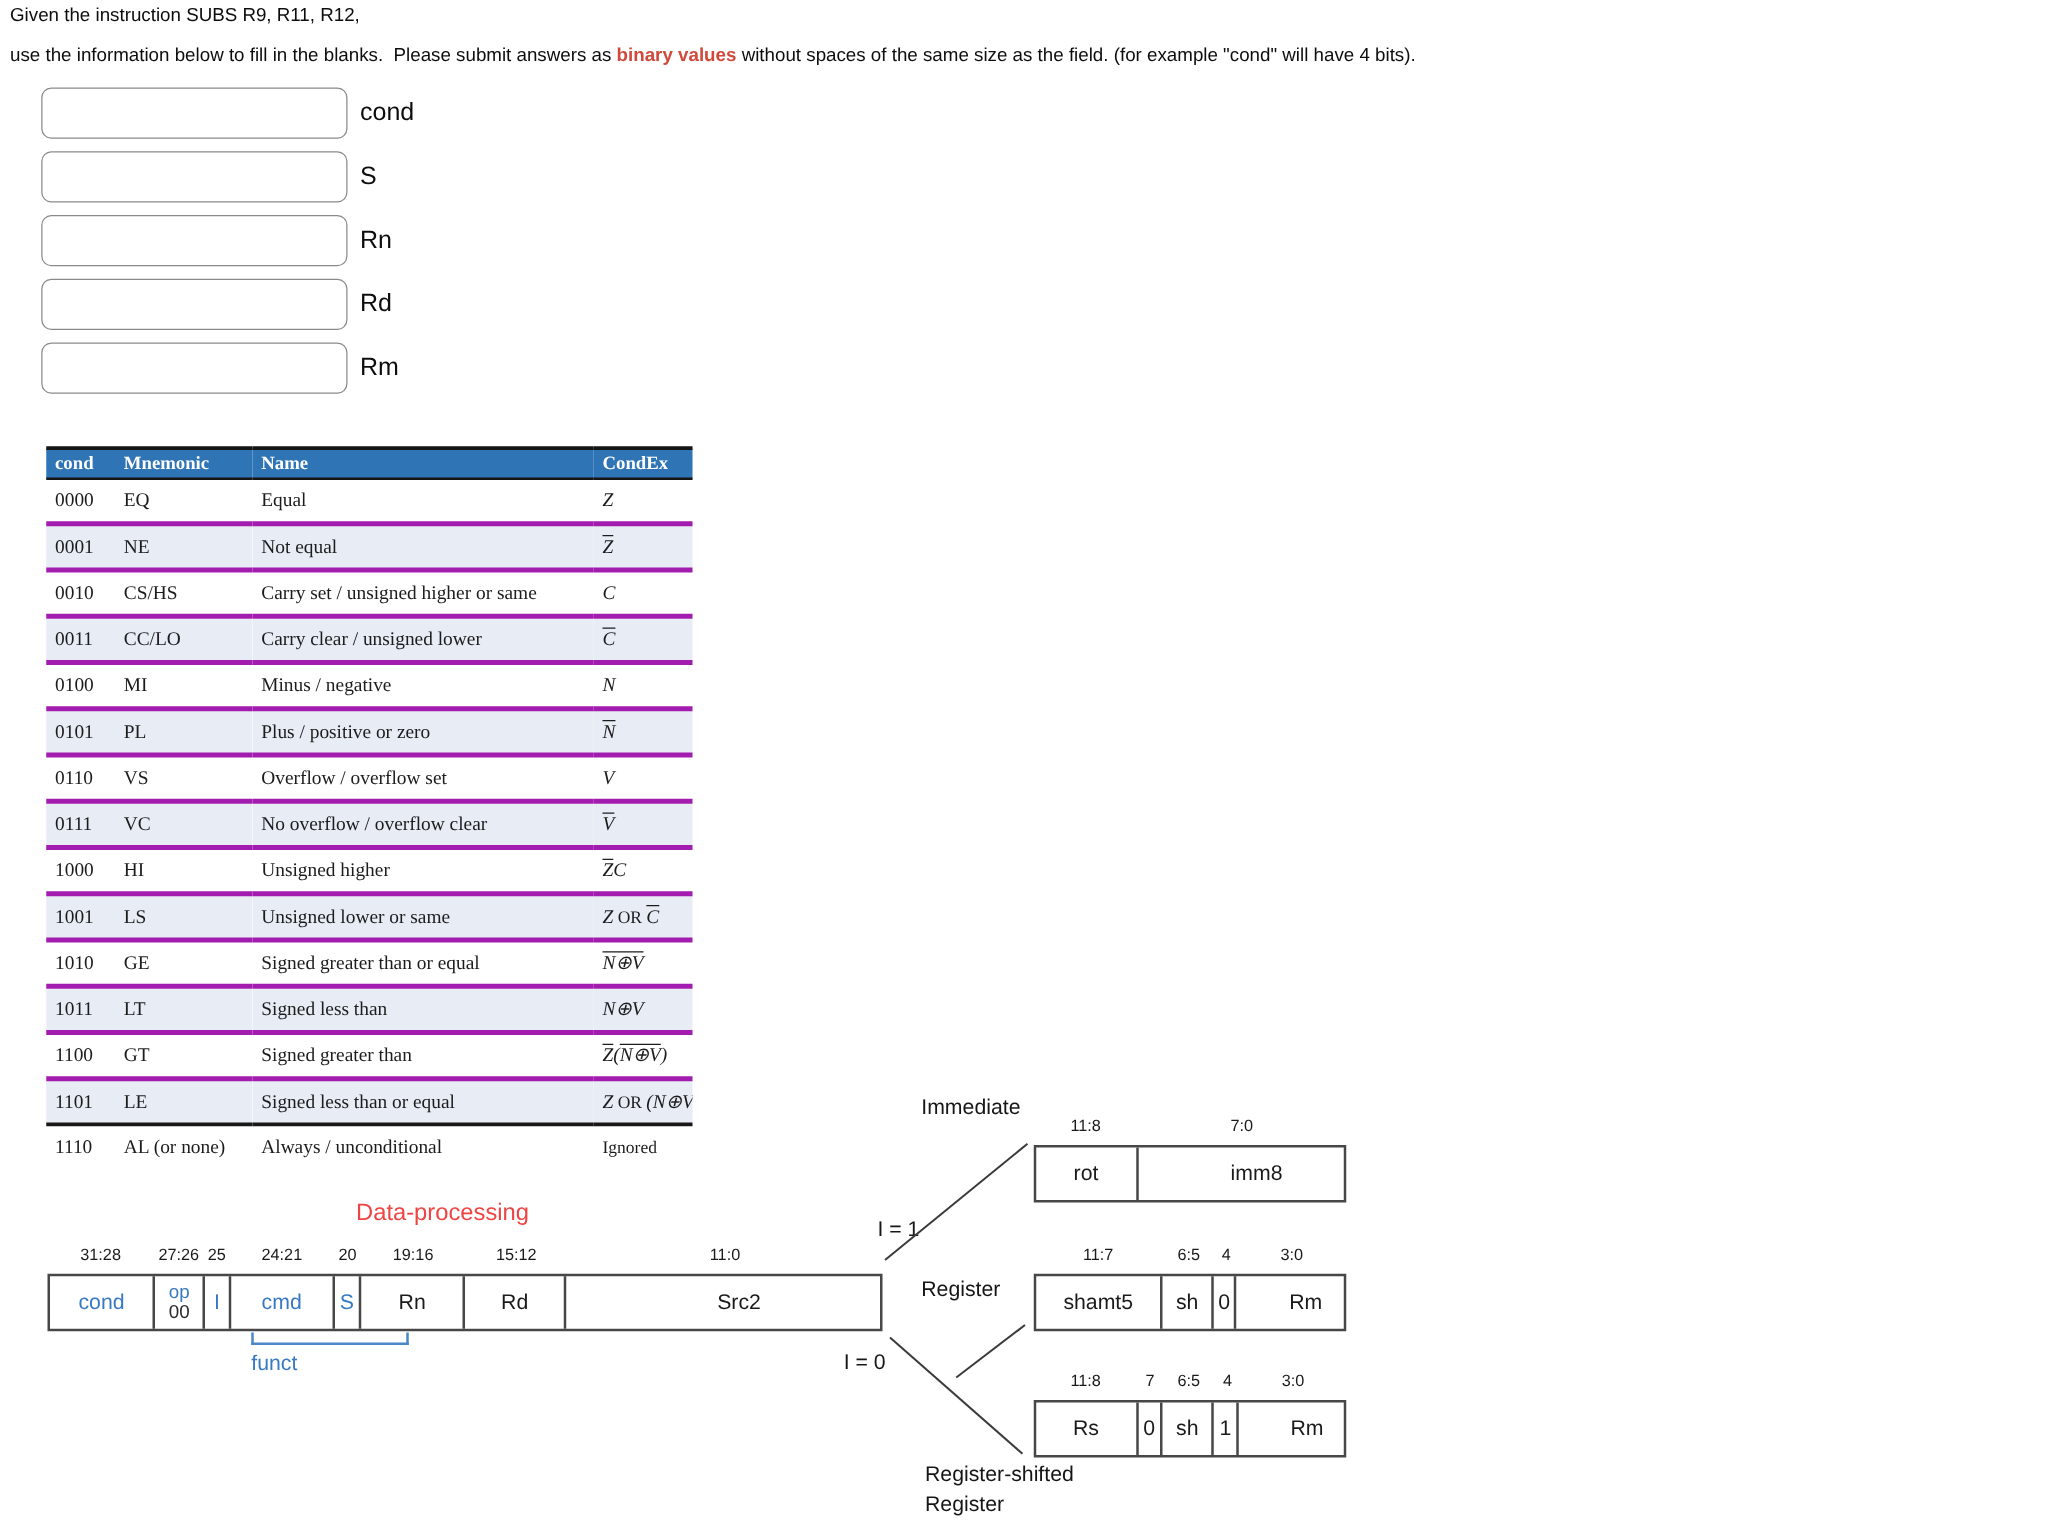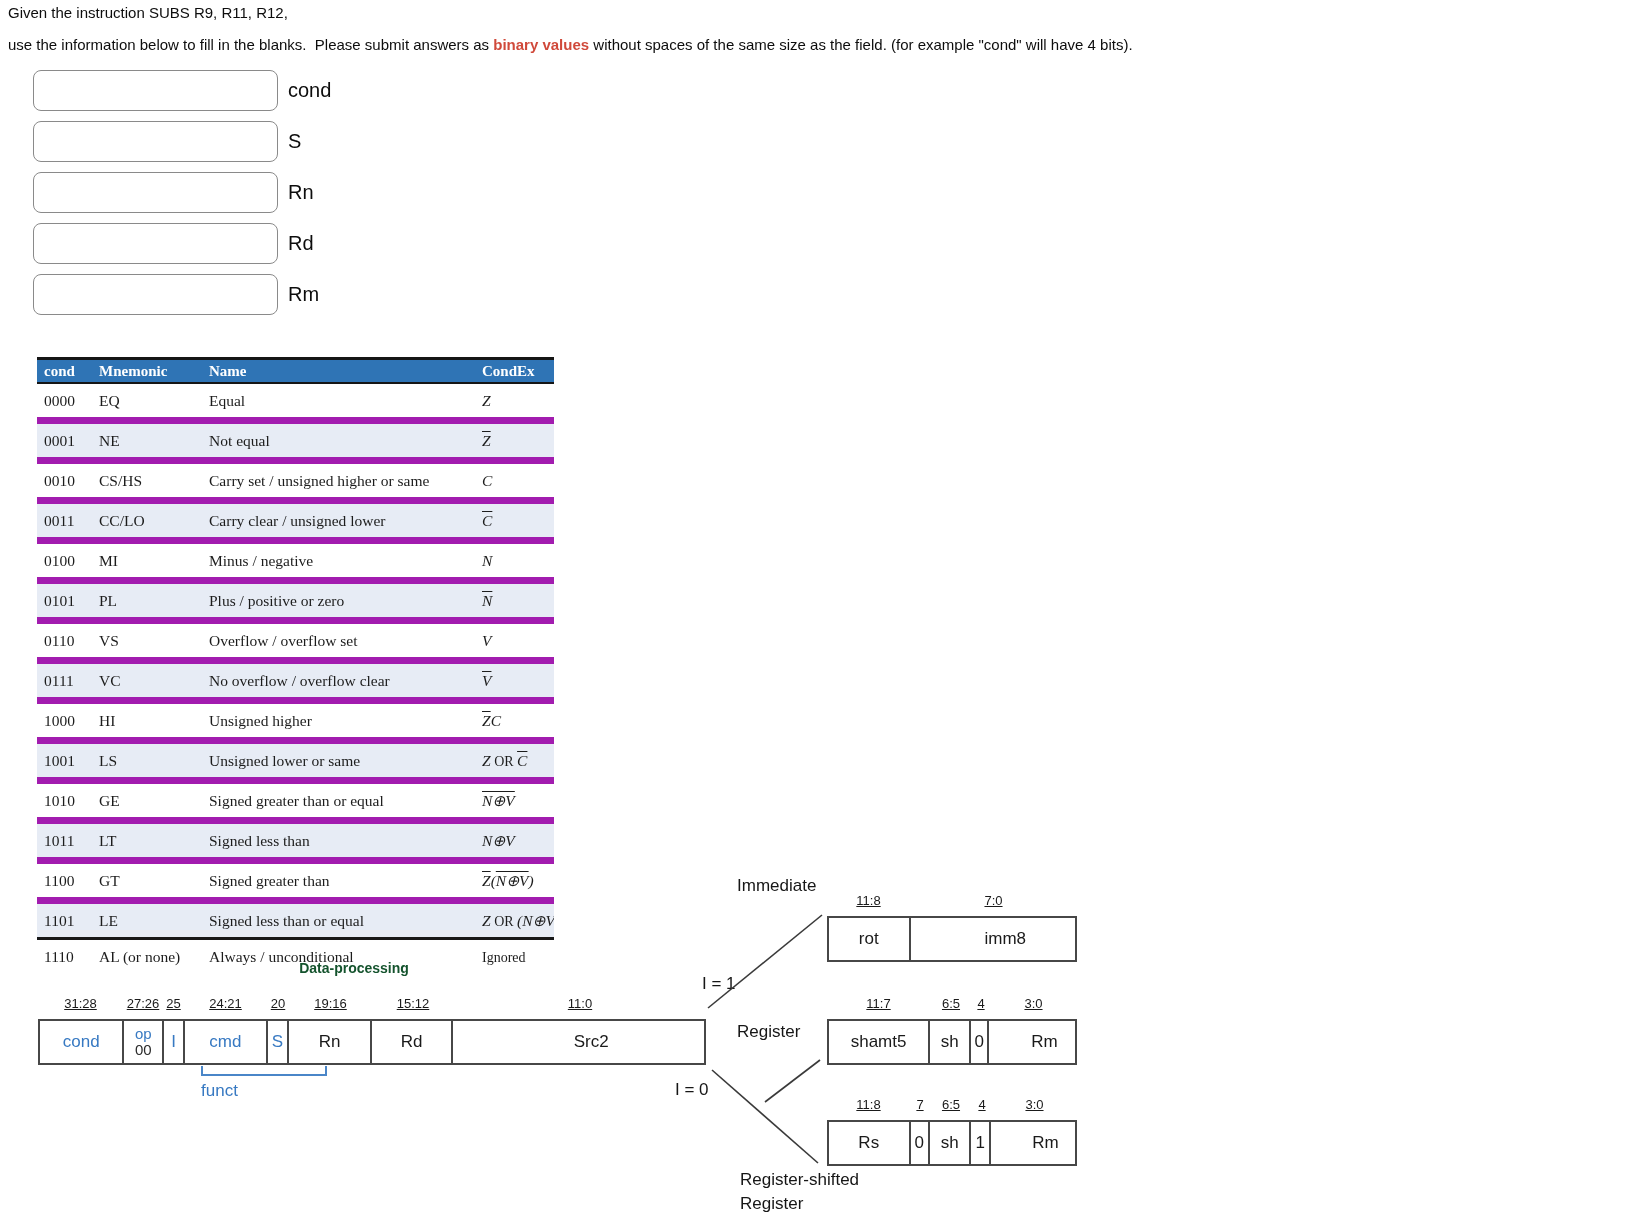--- a/index.html
+++ b/index.html
@@ -21,35 +21,35 @@
   .answer-label{position:absolute;left:255px;top:0;height:41px;line-height:41px;
         font-size:20px;color:#0d0d0d;}
 
   
   .cond-table{position:absolute;left:37px;top:357px;width:517px;border-collapse:collapse;
         font-family:"Liberation Serif",serif;table-layout:fixed;}
   .cond-table th{background:#2f74b5;color:#fff;font-weight:bold;font-size:15px;
         text-align:left;height:22px;padding:0 0 0 7px;
         border-top:3px solid #151515;border-bottom:2px solid #151515;}
   .cond-table td{font-size:15.5px;color:#1c1c1c;height:33px;padding:0 0 0 7px;
-        border-bottom:7px solid #a21caf;white-space:nowrap;overflow:hidden;}
+        border-bottom:4px solid #a21caf;white-space:nowrap;overflow:hidden;}
   .cond-table tr.alt td{background:#e7ecf5;}
   .cond-table tr.thick td{border-bottom:3px solid #181818;}
   .cond-table tr.last td{border-bottom:none;}
   .cx{font-style:italic;}
   .cx.ov{text-decoration:overline;}
   .cx.rom{font-style:normal;font-size:14px;}
 
   
   .dp-title{position:absolute;left:279px;top:960px;width:150px;text-align:center;
-        font-size:14px;font-weight:bold;color:#14532d;}
+        font-size:19px;font-weight:normal;color:#ef4444;}
   .group{position:absolute;}
   .bits{display:flex;height:16px;margin-bottom:7px;}
   .bits div{box-sizing:content-box;text-align:center;font-size:13px;line-height:16px;
-        color:#1a1a1a;white-space:nowrap;text-decoration:underline;}
+        color:#1a1a1a;white-space:nowrap;}
   .boxrow{display:flex;border:2px solid #474747;height:42px;background:#fff;}
   .boxrow .cell{box-sizing:border-box;border-right:2px solid #474747;display:flex;
         align-items:center;justify-content:center;font-size:17px;color:#1a1a1a;
         white-space:nowrap;}
   .boxrow .cell:last-child{border-right:none;padding-left:25px;}
   .cell.blue{color:#3779c2;}
   .stack{line-height:1.05;text-align:center;font-size:15px;}
   .stack .sub{color:#2b2b2b;}
 
   .funct-bracket{position:absolute;left:201px;top:1066px;width:126px;height:10px;

